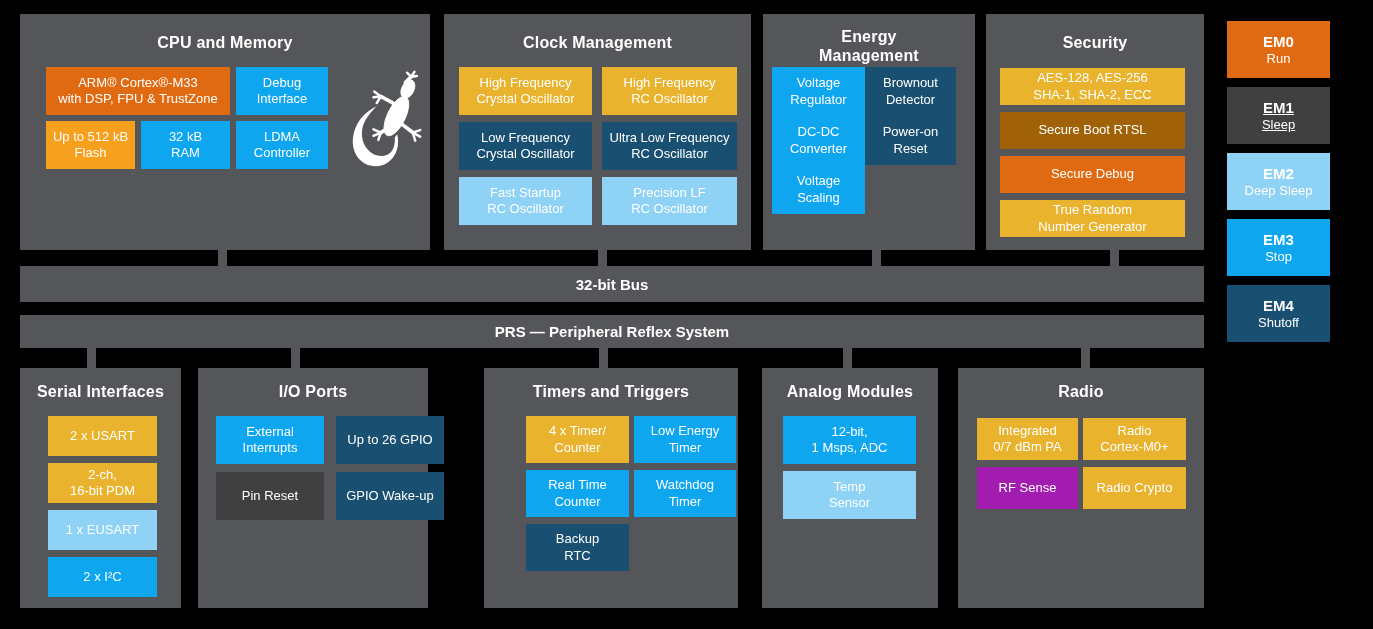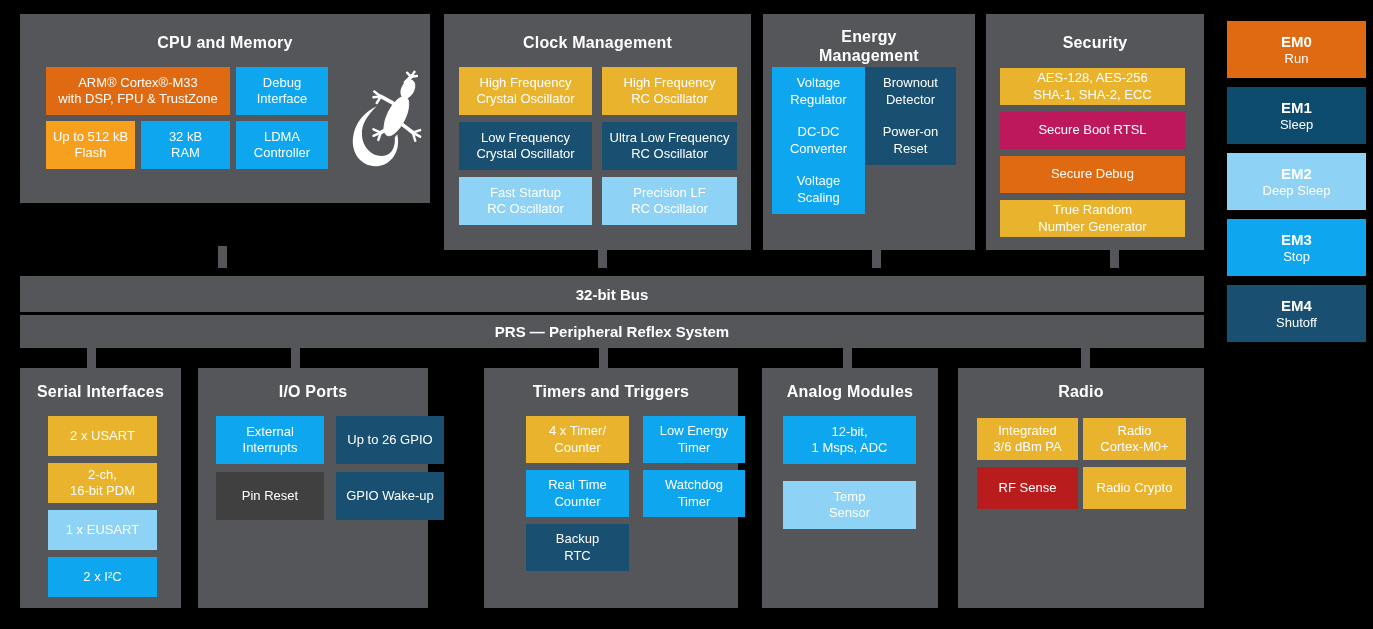--- a/index.html
+++ b/index.html
@@ -15,33 +15,33 @@
   .blocks{position:absolute;display:grid;}
   .block{display:flex;align-items:center;justify-content:center;text-align:center;
          font-size:13px;line-height:1.25;color:#fff;white-space:pre-line;padding:2px 3px;box-sizing:border-box;}
 
   .cpu-grid{left:26px;top:53px;grid-template-columns:89px 89px 92px;grid-auto-rows:48px;gap:6px;}
   .clock-grid{left:15px;top:53px;grid-template-columns:133px 135px;grid-auto-rows:48px;gap:7px 10px;}
   .energy-grid{left:9px;top:53px;grid-template-columns:93px 91px;grid-auto-rows:49px;}
   .security-grid{left:14px;top:54px;grid-template-columns:185px;grid-auto-rows:37px;gap:7px;}
   .serial-grid{left:28px;top:48px;grid-template-columns:109px;grid-auto-rows:40px;gap:7px;}
   .io-grid{left:18px;top:48px;grid-template-columns:108px 108px;grid-auto-rows:48px;gap:8px 12px;}
-  .timers-grid{left:24px;top:48px;grid-template-columns:103px 102px;grid-auto-rows:47px;gap:7px 14px;padding-left:18px;}
-  .analog-grid{left:21px;top:48px;grid-template-columns:133px;grid-auto-rows:48px;gap:17px;}
+  .timers-grid{left:24px;top:48px;grid-template-columns:103px 102px;grid-auto-rows:47px;gap:7px 5px;padding-left:18px;}
+  .analog-grid{left:21px;top:48px;grid-template-columns:133px;grid-auto-rows:48px;gap:7px;}
   .radio-grid{left:19px;top:50px;grid-template-columns:101px 103px;grid-auto-rows:42px;gap:7px 5px;}
 
   .bar{position:absolute;left:20px;width:1184px;background:#55565A;display:flex;
        align-items:center;justify-content:center;font-size:15px;font-weight:bold;color:#fff;}
-  #bus-bar{top:276px;height:36px;}
+  #bus-bar{top:266px;height:36px;}
   #prs-bar{top:315px;height:33px;}
 
   .conn{position:absolute;width:9px;background:#55565A;}
 
   #em-column{position:absolute;left:1227px;top:21px;display:flex;flex-direction:column;gap:9px;}
-  .em-block{width:139px;height:57px;display:flex;flex-direction:column;align-items:center;justify-content:center;}
+  .em-block{width:103px;height:57px;display:flex;flex-direction:column;align-items:center;justify-content:center;}
   .em-name{font-size:15px;font-weight:bold;line-height:1.2;}
   .em-mode{font-size:13px;line-height:1.2;}
 
   .gecko{position:absolute;left:328px;top:56px;}
 </style>
 </head>
 <body>
 
 <div id="stage">
 
@@ -49,21 +49,21 @@
   <div class="conn" style="left:598px;top:246px;height:22px;"></div>
   <div class="conn" style="left:872px;top:246px;height:22px;"></div>
   <div class="conn" style="left:1110px;top:246px;height:22px;"></div>
 
   <div class="conn" style="left:87px;top:346px;height:24px;"></div>
   <div class="conn" style="left:291px;top:346px;height:24px;"></div>
   <div class="conn" style="left:599px;top:346px;height:24px;"></div>
   <div class="conn" style="left:843px;top:346px;height:24px;"></div>
   <div class="conn" style="left:1081px;top:346px;height:24px;"></div>
 
-  <section class="panel" id="panel-cpu" style="left:20px;top:14px;width:410px;height:189px;">
+  <section class="panel" id="panel-cpu" style="left:20px;top:14px;width:410px;height:236px;">
     <h2 class="panel-title">CPU and Memory</h2>
     <div class="blocks cpu-grid">
         <div class="block" style="background: rgb(223, 106, 17); grid-column: span 2;">ARM® Cortex®-M33
 with DSP, FPU &amp; TrustZone</div>
         <div class="block" style="background: rgb(13, 166, 239);">Debug
 Interface</div>
         <div class="block" style="background: rgb(247, 160, 30);">Up to 512 kB
 Flash</div>
         <div class="block" style="background: rgb(13, 166, 239);">32 kB
 RAM</div>
@@ -142,21 +142,21 @@
         <div class="block" style="background: rgb(13, 166, 239);">Voltage
 Scaling</div>
       </div>
   </section>
 
   <section class="panel" id="panel-security" style="left:986px;top:14px;width:218px;height:236px;">
     <h2 class="panel-title">Security</h2>
     <div class="blocks security-grid">
         <div class="block" style="background: rgb(234, 179, 45);">AES-128, AES-256
 SHA-1, SHA-2, ECC</div>
-        <div class="block" style="background: #be185d;">Secure Boot RTSL</div>
+        <div class="block" style="background: #a16207;">Secure Boot RTSL</div>
         <div class="block" style="background: rgb(223, 106, 17);">Secure Debug</div>
         <div class="block" style="background: rgb(234, 179, 45);">True Random
 Number Generator</div>
       </div>
   </section>
 
   <div class="bar" id="bus-bar">
     <span>32-bit Bus</span>
   </div>
   <div class="bar" id="prs-bar">
@@ -208,34 +208,34 @@
 1 Msps, ADC</div>
         <div class="block" style="background: rgb(142, 210, 245);">Temp
 Sensor</div>
       </div>
   </section>
 
   <section class="panel bottom" id="panel-radio" style="left:958px;top:368px;width:246px;height:240px;">
     <h2 class="panel-title">Radio</h2>
     <div class="blocks radio-grid">
         <div class="block" style="background: rgb(234, 179, 45);">Integrated
-3/6 dBm PA</div>
+0/7 dBm PA</div>
         <div class="block" style="background: rgb(234, 179, 45);">Radio
 Cortex-M0+</div>
-        <div class="block" style="background: #b91c1c;">RF Sense</div>
+        <div class="block" style="background: #a21caf;">RF Sense</div>
         <div class="block" style="background: rgb(234, 179, 45);">Radio Crypto</div>
       </div>
   </section>
 
   <div id="em-column">
       <div class="em-block" style="background: rgb(223, 106, 17);">
         <div class="em-name">EM0</div>
         <div class="em-mode">Run</div>
       </div>
-      <div class="em-block" style="background: #0c4a6e;">
+      <div class="em-block" style="background: #404040; text-decoration: underline;">
         <div class="em-name">EM1</div>
         <div class="em-mode">Sleep</div>
       </div>
       <div class="em-block" style="background: rgb(142, 210, 245);">
         <div class="em-name">EM2</div>
         <div class="em-mode">Deep Sleep</div>
       </div>
       <div class="em-block" style="background: rgb(13, 166, 239);">
         <div class="em-name">EM3</div>
         <div class="em-mode">Stop</div>

